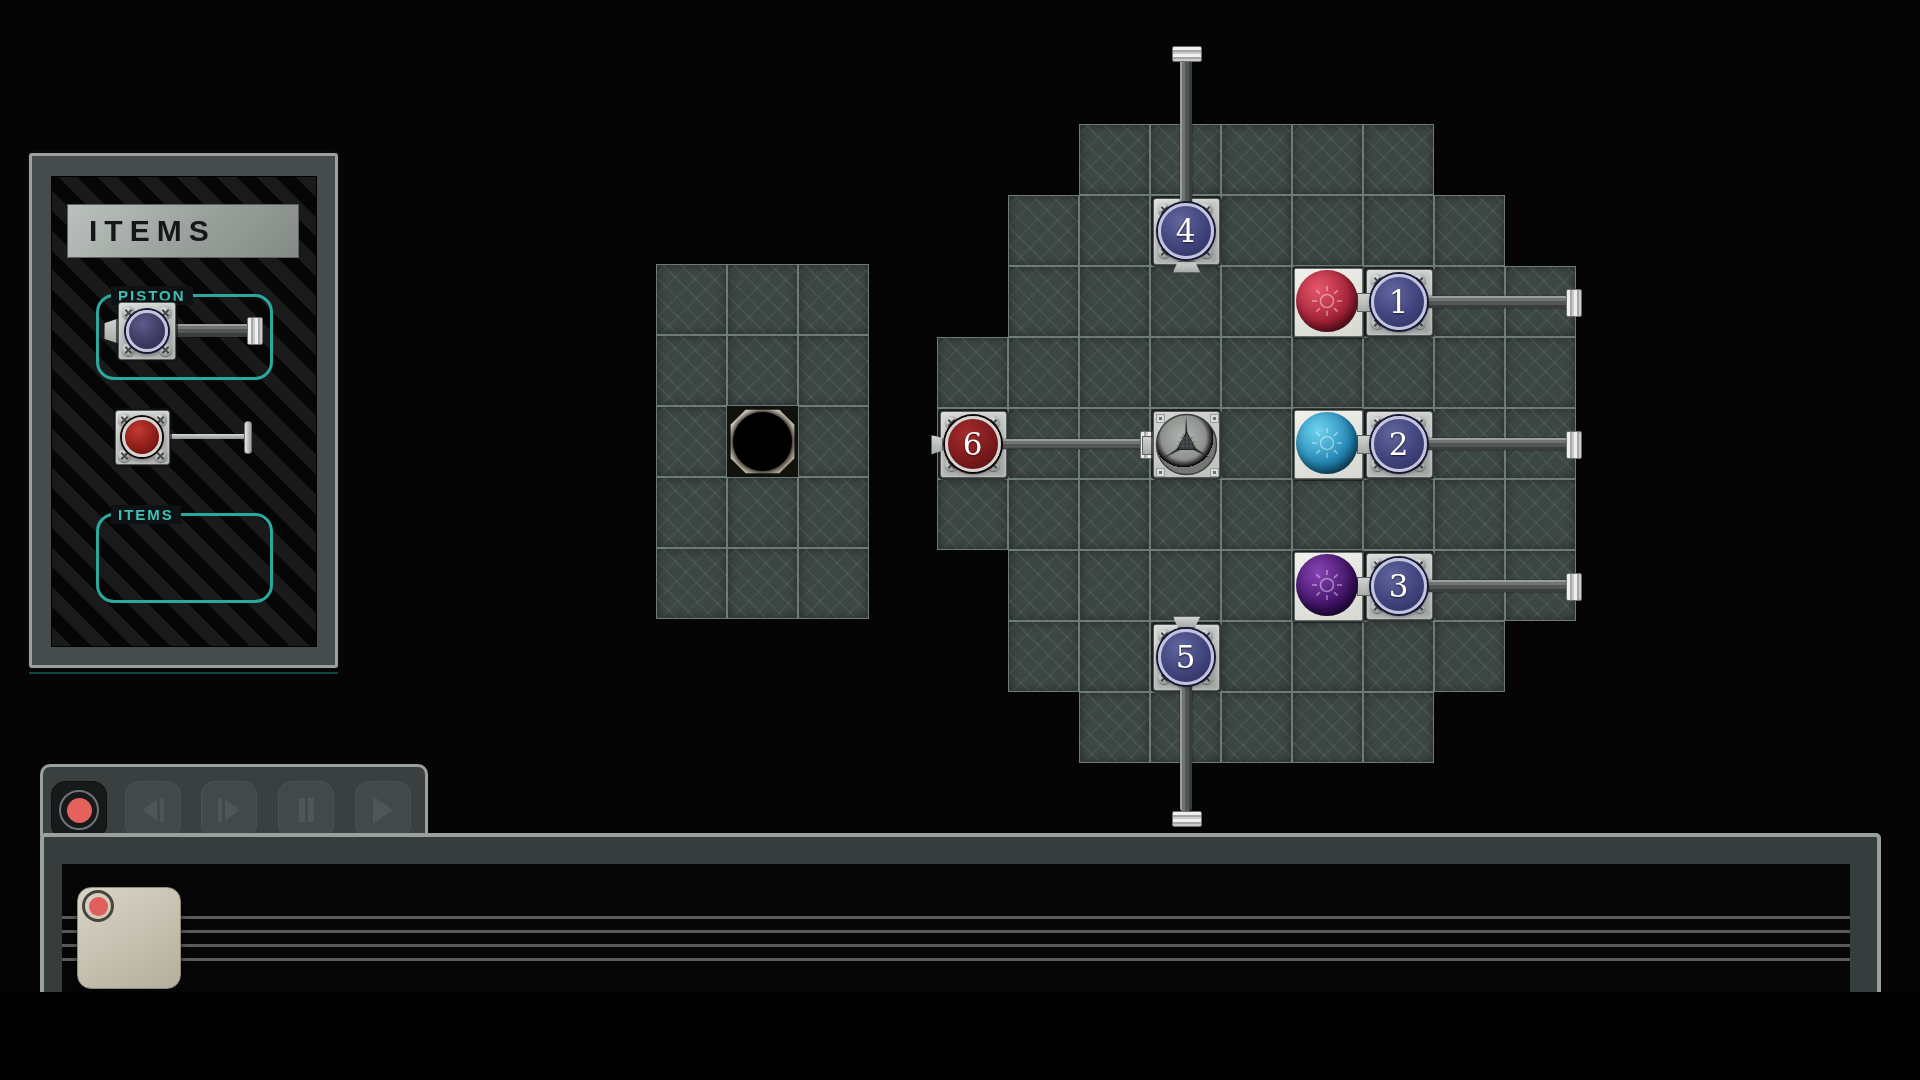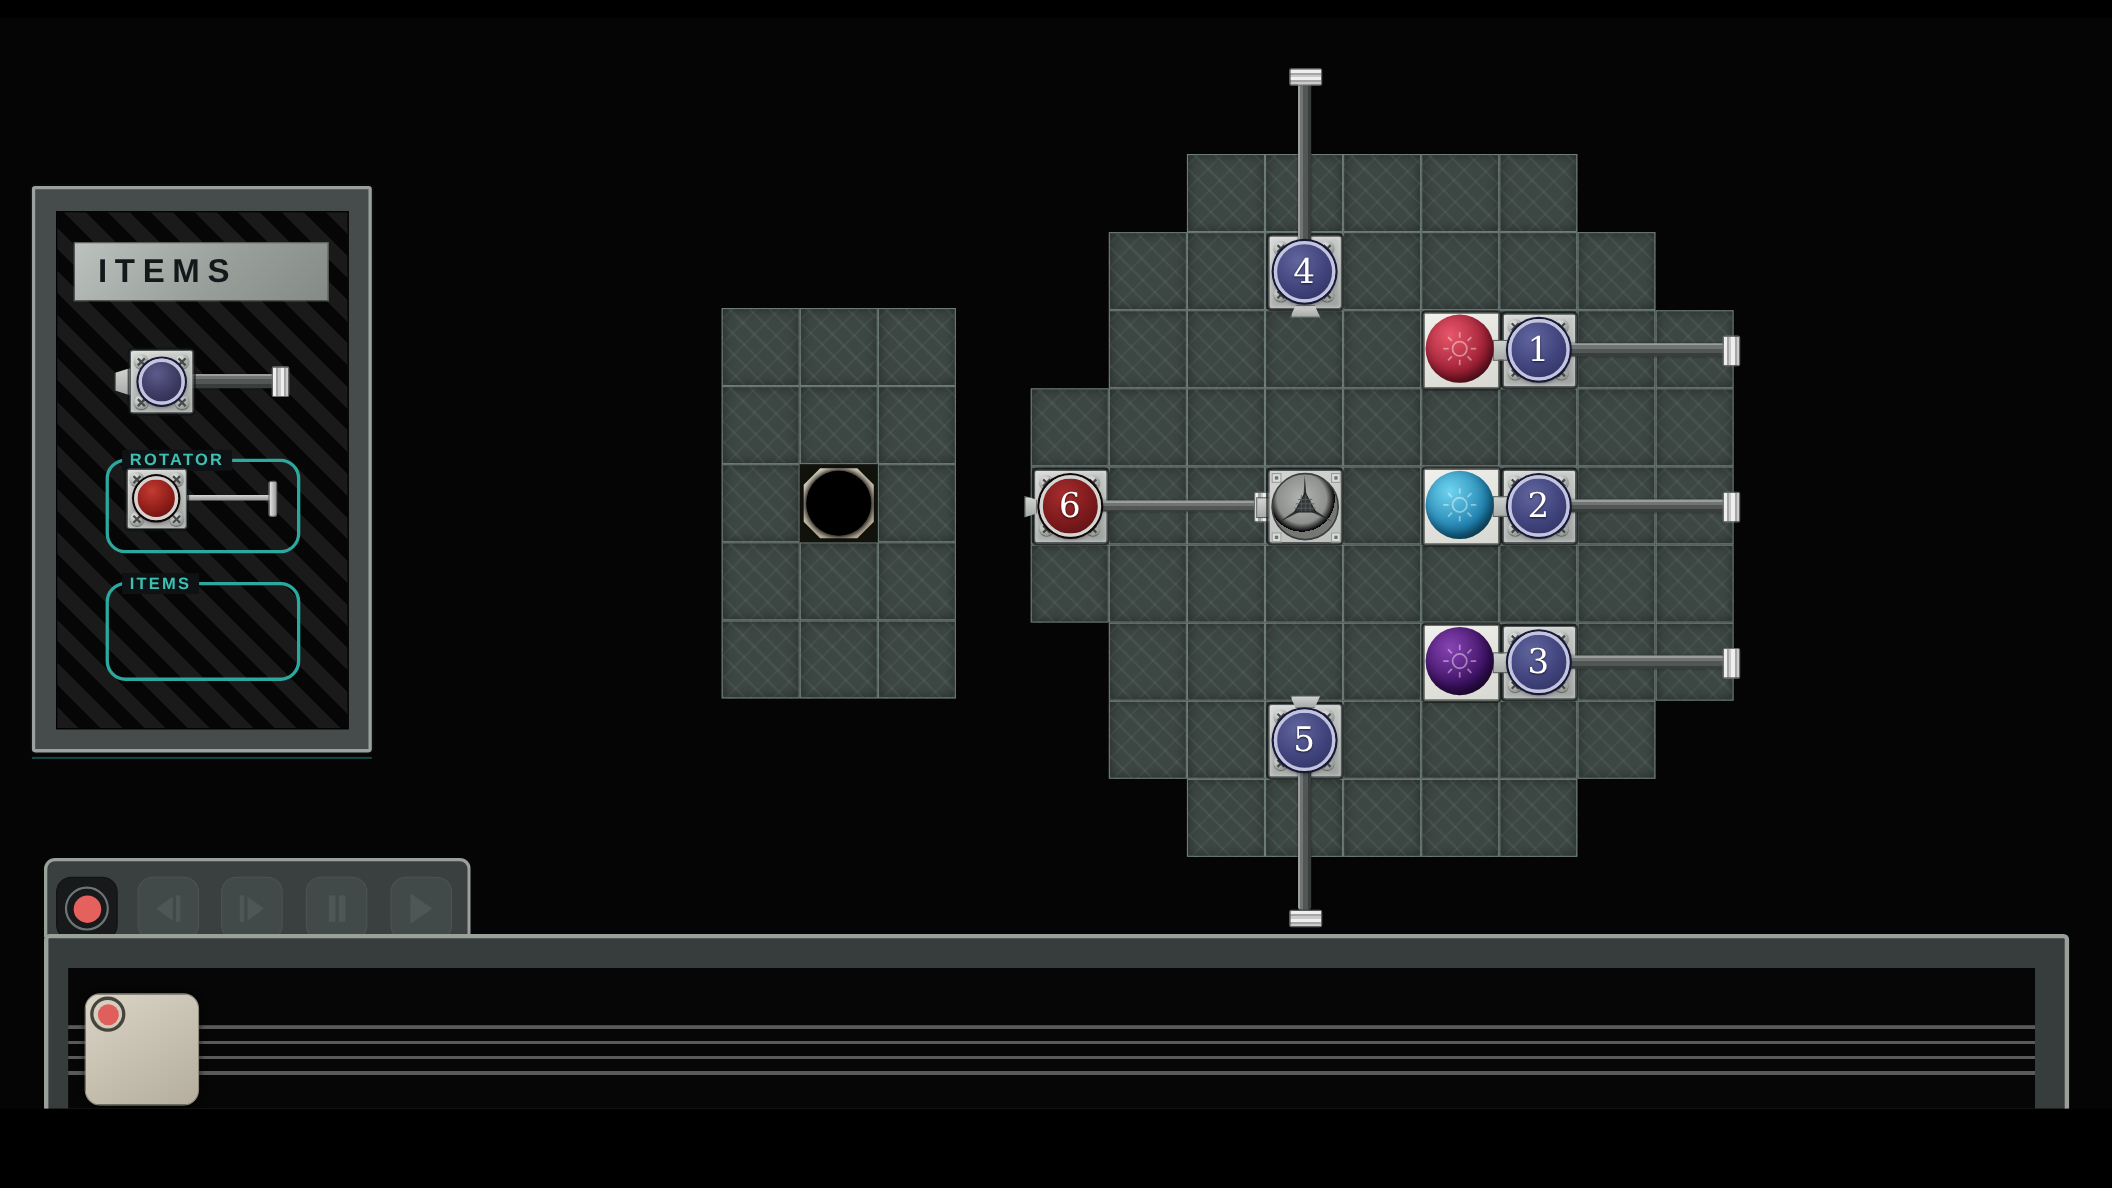--- a/index.html
+++ b/index.html
@@ -1,17 +1,17 @@
 <!DOCTYPE html>
 <html><head>
 <meta charset="utf-8">
 <style>
   html,body{margin:0;padding:0;background:#000;}
   #stage{position:relative;width:1920px;height:992px;background:#050505;overflow:hidden;
-         font-family:"Liberation Sans",sans-serif;margin-top:16px;}
+         font-family:"Liberation Sans",sans-serif;}
   
   .items-panel{position:absolute;left:29px;top:153px;width:309px;height:515px;
       background:#454c4b;border:3px solid #9ba19e;border-radius:3px;box-sizing:border-box;
       box-shadow:0 0 0 2px #0a0a0a;}
   .items-panel-underline{position:absolute;left:29px;top:672px;width:309px;height:2px;background:#1f7a73;opacity:.55;}
   .items-inner{position:absolute;left:19px;top:20px;width:264px;height:469px;
       background-color:#0b0b0b;
       background-image:
         repeating-linear-gradient(45deg,#1a1a1a 0 14px,#060606 14px 28px),
         repeating-linear-gradient(-45deg,rgba(46,46,46,.55) 0 14px,rgba(0,0,0,0) 14px 28px);
@@ -101,22 +101,22 @@
 </style>
 </head>
 <body>
 
 <div id="stage">
 
   <div class="items-panel">
     <div class="items-inner">
       <div class="items-header">ITEMS</div>
 
-      <div class="item-group group-rotator">
-        <span class="group-label">ROTATOR</span>
+      <div class="item-group group-piston">
+        <span class="group-label">PISTON</span>
       </div>
       <div class="item-group group-mixer">
         <span class="group-label">ITEMS</span>
       </div>
     <div class="rod-h" style="position: absolute; left: 122px; top: 147px; width: 75px; height: 13px; z-index: 2;"></div>
         <div class="cap-h" style="position: absolute; left: 195px; top: 140px; z-index: 2;"></div>
         <div class="plate" style="position: absolute; left: 66px; top: 125px; width: 56px; height: 56px; z-index: 3;">
           <i class="screw" style="left: 3px; top: 3px;"></i>
           <i class="screw" style="left: 40px; top: 3px;"></i>
           <i class="screw" style="left: 3px; top: 40px;"></i>

